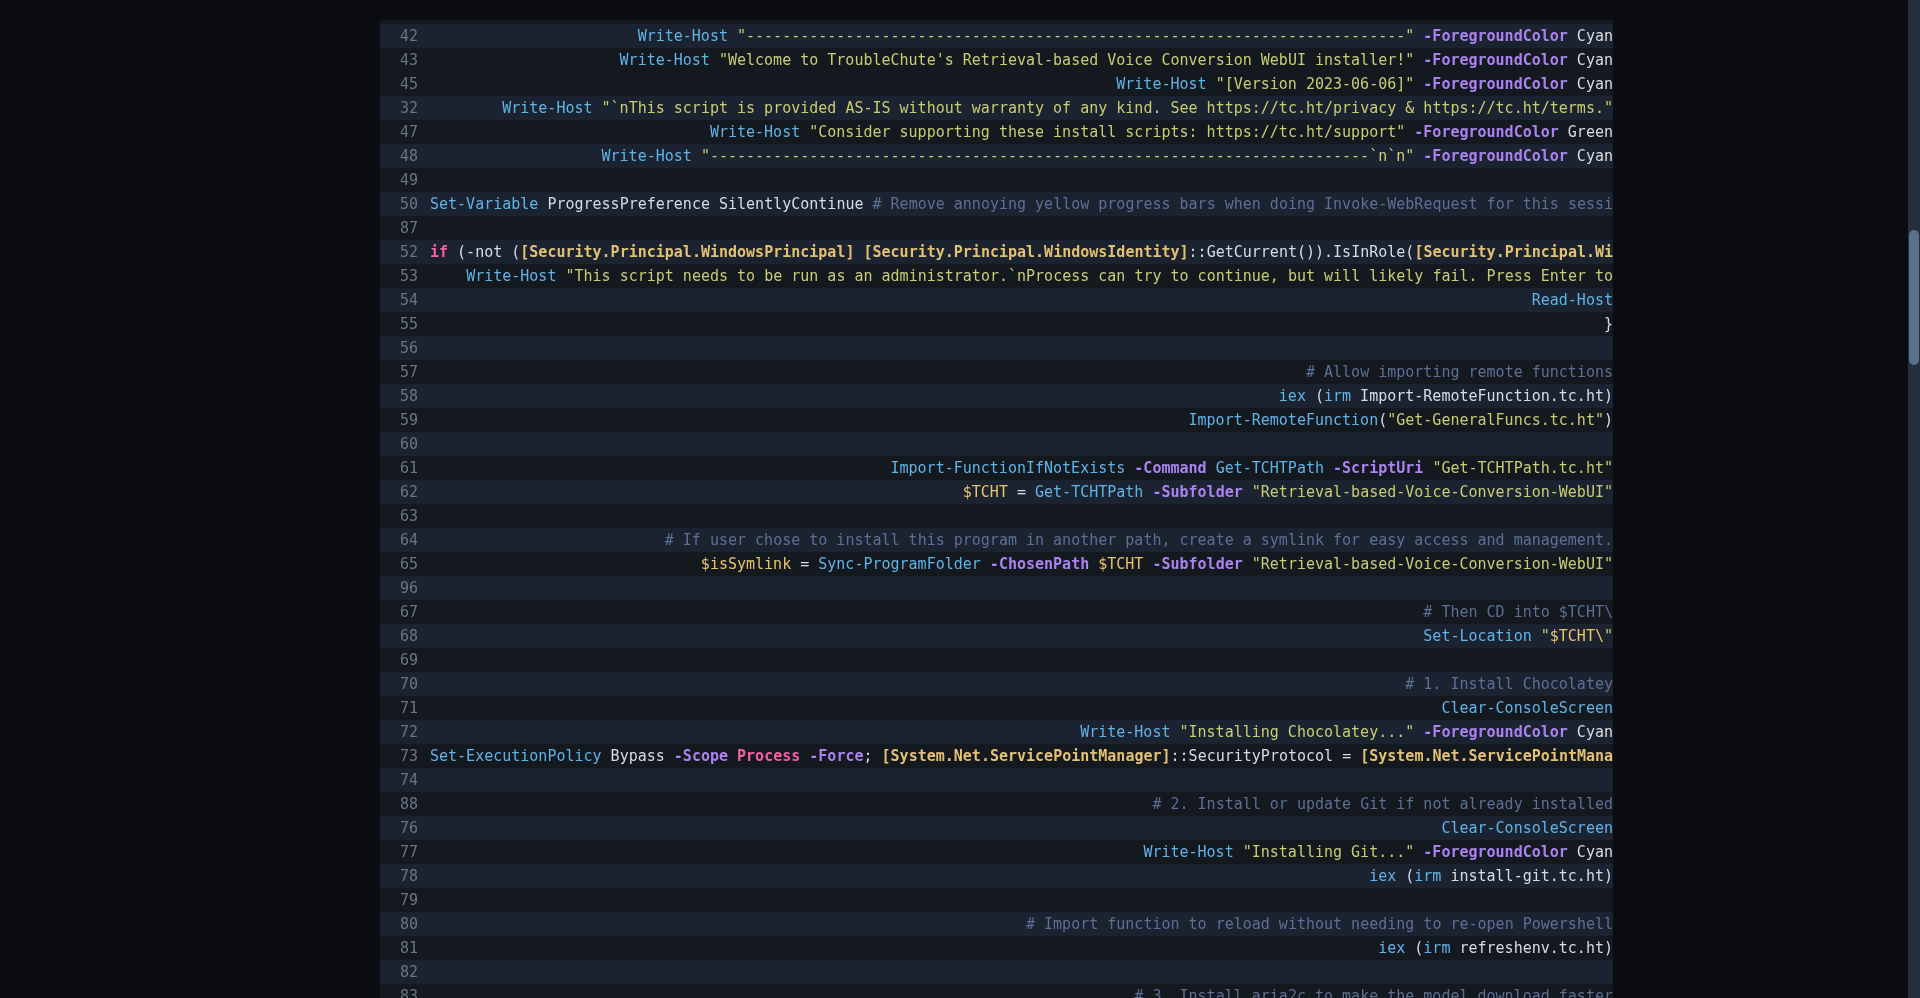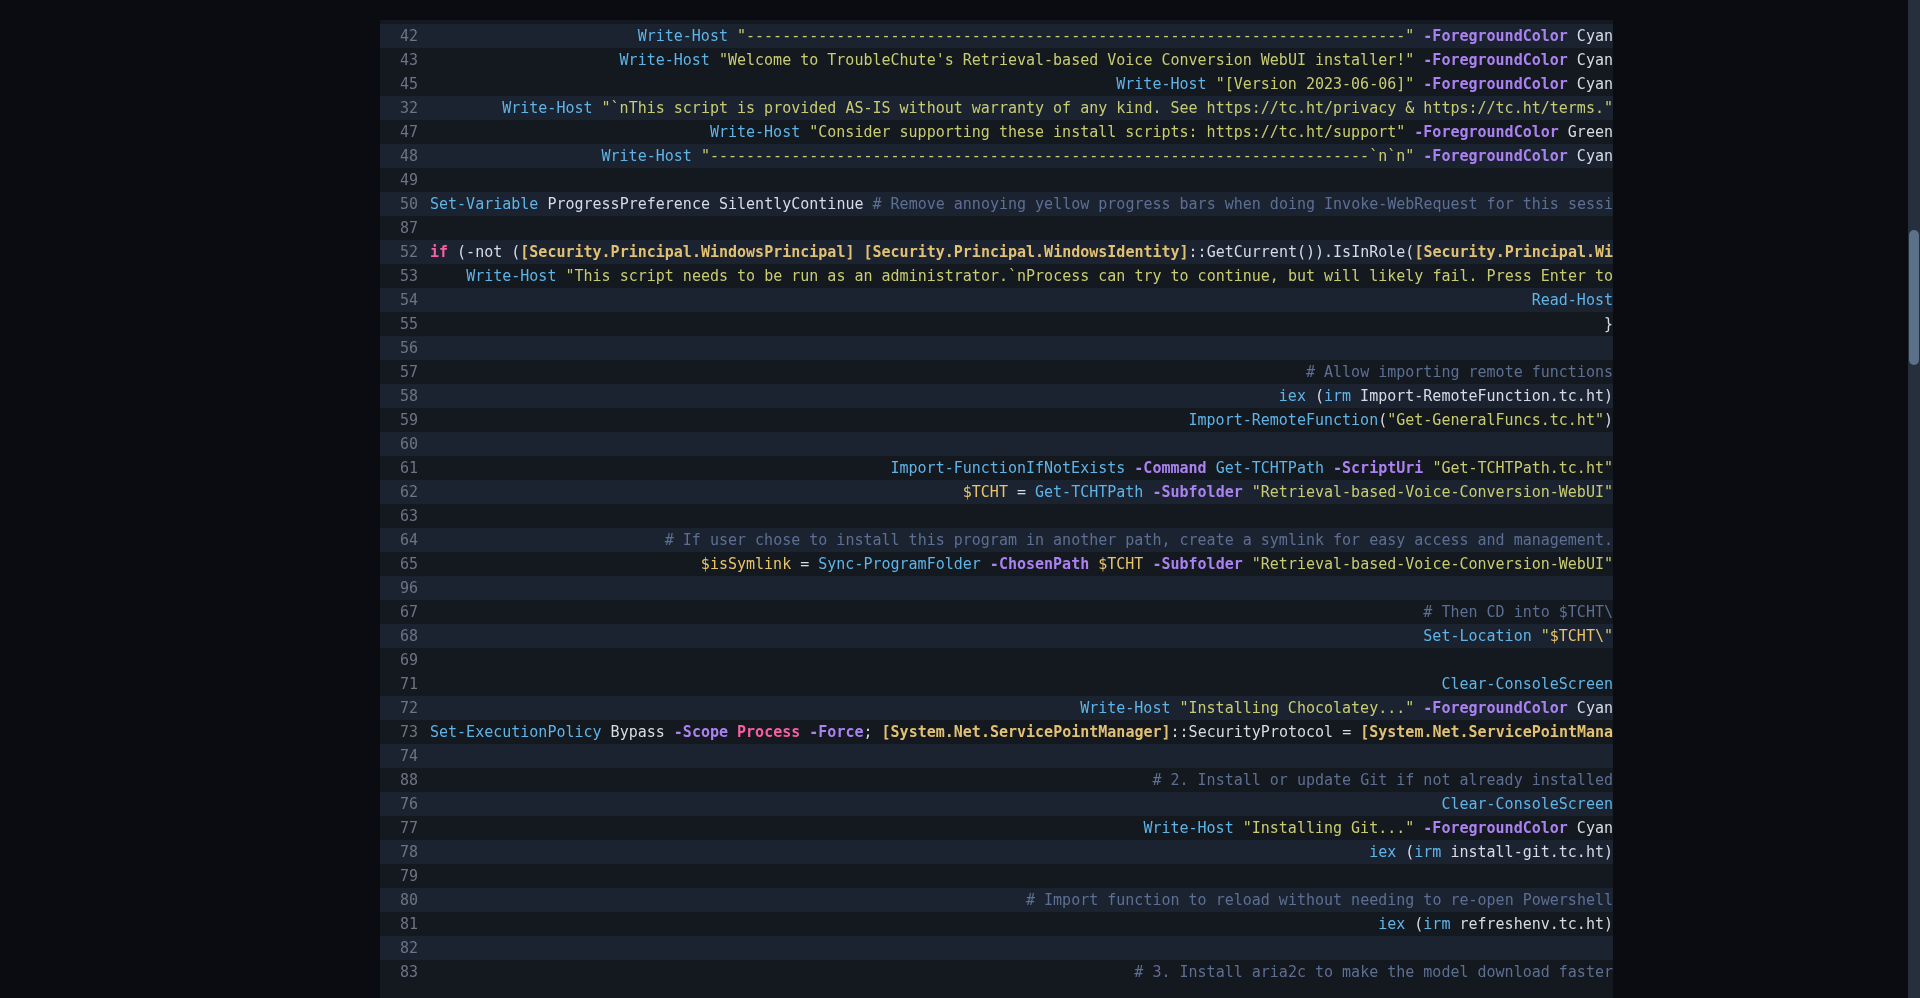--- a/index.html
+++ b/index.html
@@ -68,20 +68,21 @@
     <div class="row even"><span class="ln">60</span><span class="src"></span></div>
     <div class="row odd"><span class="ln">61</span><span class="src"><span class="tok-cm">Import-FunctionIfNotExists</span><span class="tok-pl"> </span><span class="tok-pr">-Command</span><span class="tok-pl"> </span><span class="tok-cm">Get-TCHTPath</span><span class="tok-pl"> </span><span class="tok-pr">-ScriptUri</span><span class="tok-pl"> </span><span class="tok-st">"Get-TCHTPath.tc.ht"</span></span></div>
     <div class="row even"><span class="ln">62</span><span class="src"><span class="tok-vr">$TCHT</span><span class="tok-pl"> = </span><span class="tok-cm">Get-TCHTPath</span><span class="tok-pl"> </span><span class="tok-pr">-Subfolder</span><span class="tok-pl"> </span><span class="tok-st">"Retrieval-based-Voice-Conversion-WebUI"</span></span></div>
     <div class="row odd"><span class="ln">63</span><span class="src"></span></div>
     <div class="row even"><span class="ln">64</span><span class="src"><span class="tok-co"># If user chose to install this program in another path, create a symlink for easy access and management.</span></span></div>
     <div class="row odd"><span class="ln">65</span><span class="src"><span class="tok-vr">$isSymlink</span><span class="tok-pl"> = </span><span class="tok-cm">Sync-ProgramFolder</span><span class="tok-pl"> </span><span class="tok-pr">-ChosenPath</span><span class="tok-pl"> </span><span class="tok-vr">$TCHT</span><span class="tok-pl"> </span><span class="tok-pr">-Subfolder</span><span class="tok-pl"> </span><span class="tok-st">"Retrieval-based-Voice-Conversion-WebUI"</span></span></div>
     <div class="row even"><span class="ln">96</span><span class="src"></span></div>
     <div class="row odd"><span class="ln">67</span><span class="src"><span class="tok-co"># Then CD into $TCHT\</span></span></div>
     <div class="row even"><span class="ln">68</span><span class="src"><span class="tok-cm">Set-Location</span><span class="tok-pl"> </span><span class="tok-st">"</span><span class="tok-vr">$TCHT\</span><span class="tok-st">"</span></span></div>
     <div class="row odd"><span class="ln">69</span><span class="src"></span></div>
+    <div class="row even"><span class="ln">70</span><span class="src"><span class="tok-co"># 1. Install Chocolatey</span></span></div>
     <div class="row odd"><span class="ln">71</span><span class="src"><span class="tok-cm">Clear-ConsoleScreen</span></span></div>
     <div class="row even"><span class="ln">72</span><span class="src"><span class="tok-cm">Write-Host</span><span class="tok-pl"> </span><span class="tok-st">"Installing Chocolatey..."</span><span class="tok-pl"> </span><span class="tok-pr">-ForegroundColor</span><span class="tok-pl"> Cyan</span></span></div>
     <div class="row odd"><span class="ln">73</span><span class="src"><span class="tok-cm">Set-ExecutionPolicy</span><span class="tok-pl"> Bypass </span><span class="tok-pr">-Scope</span><span class="tok-pl"> </span><span class="tok-kw">Process</span><span class="tok-pl"> </span><span class="tok-pr">-Force</span><span class="tok-pl">; </span><span class="tok-cl">[System.Net.ServicePointManager]</span><span class="tok-pl">::SecurityProtocol = </span><span class="tok-cl">[System.Net.ServicePointManager]</span></span></div>
     <div class="row even"><span class="ln">74</span><span class="src"></span></div>
     <div class="row odd"><span class="ln">88</span><span class="src"><span class="tok-co"># 2. Install or update Git if not already installed</span></span></div>
     <div class="row even"><span class="ln">76</span><span class="src"><span class="tok-cm">Clear-ConsoleScreen</span></span></div>
     <div class="row odd"><span class="ln">77</span><span class="src"><span class="tok-cm">Write-Host</span><span class="tok-pl"> </span><span class="tok-st">"Installing Git..."</span><span class="tok-pl"> </span><span class="tok-pr">-ForegroundColor</span><span class="tok-pl"> Cyan</span></span></div>
     <div class="row even"><span class="ln">78</span><span class="src"><span class="tok-cm">iex</span><span class="tok-pl"> (</span><span class="tok-cm">irm</span><span class="tok-pl"> install-git.tc.ht)</span></span></div>
     <div class="row odd"><span class="ln">79</span><span class="src"></span></div>
     <div class="row even"><span class="ln">80</span><span class="src"><span class="tok-co"># Import function to reload without needing to re-open Powershell</span></span></div>

